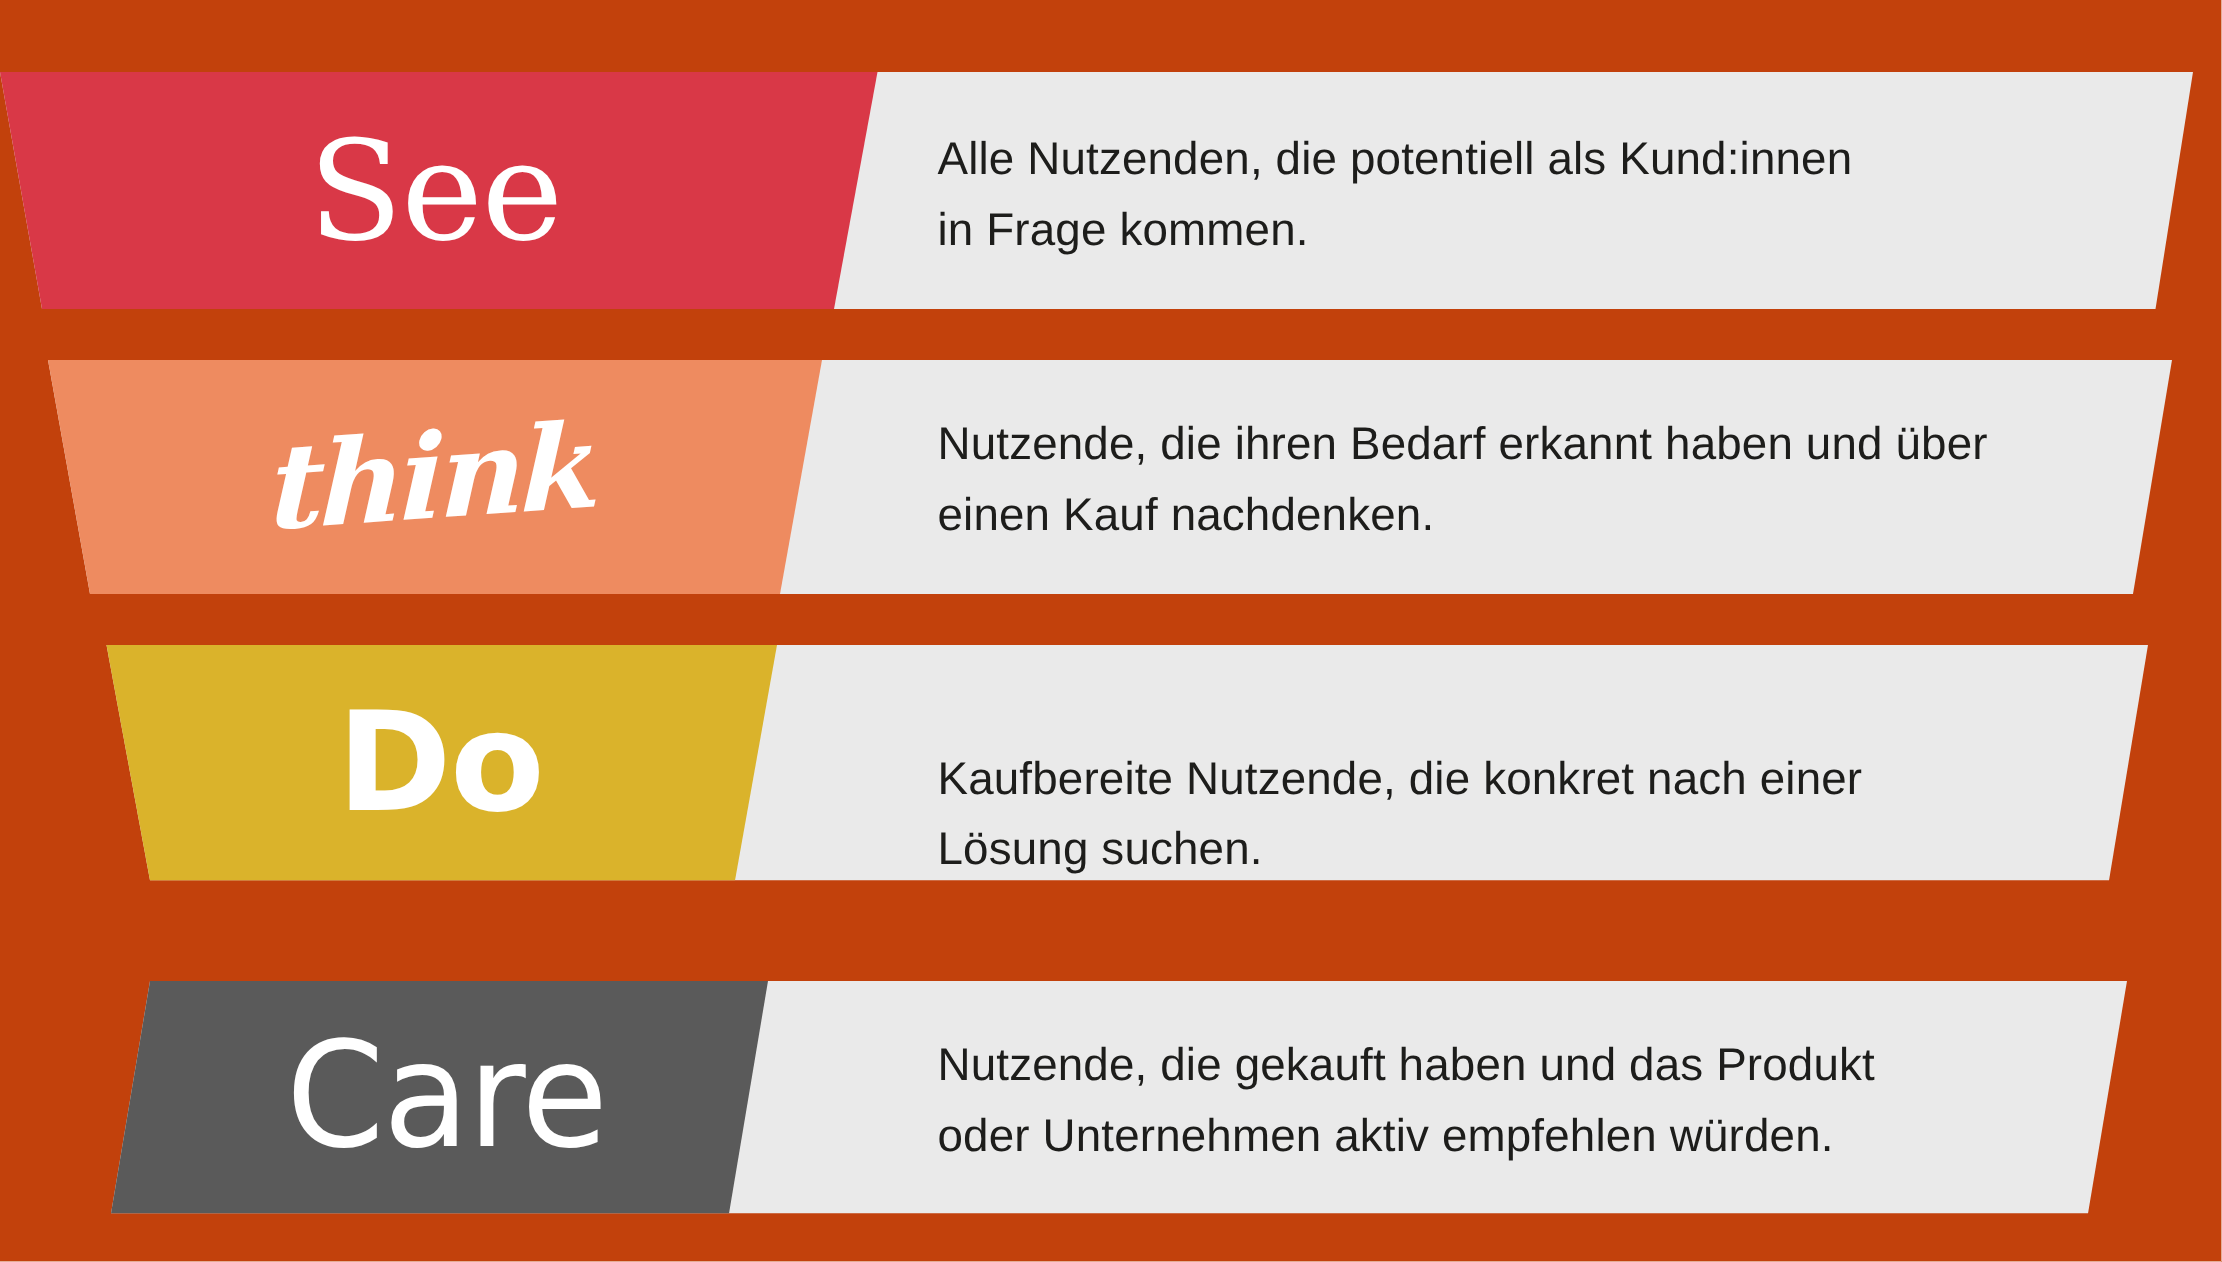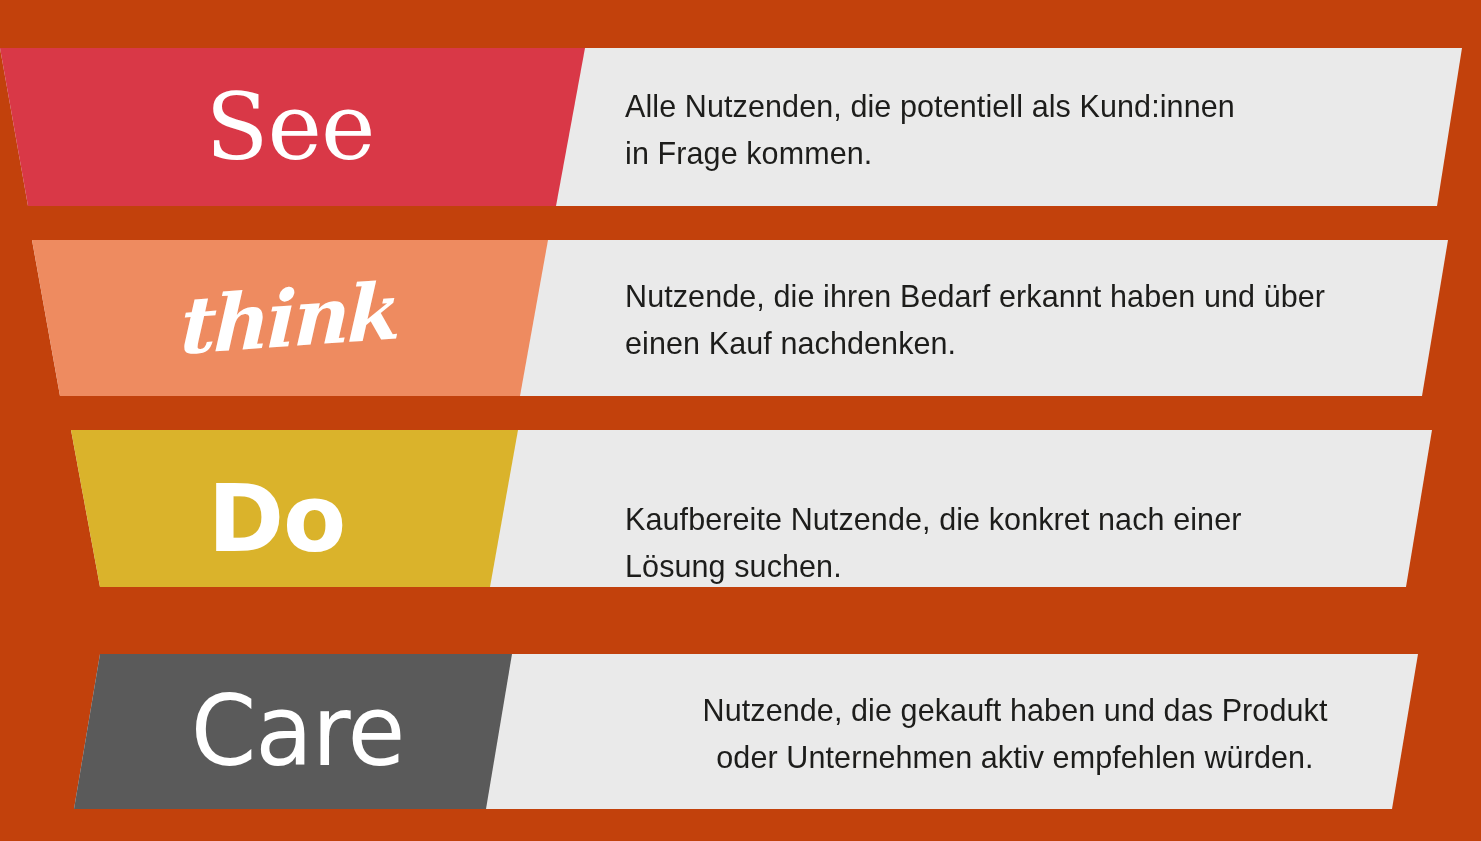--- a/index.html
+++ b/index.html
@@ -102,28 +102,28 @@
     <div class="stage-label label-think" style="left:32px; width:515px;">think</div>
     <div class="stage-desc" style="left:625px; top:33px; width:800px;">Nutzende, die ihren Bedarf erkannt haben und über
 einen Kauf nachdenken.</div>
   </div>
 
   <div class="funnel-row" style="top:430px; height:157px;">
     <svg class="row-svg" width="1481" height="157" viewBox="0 0 1481 157">
       <polygon points="71,0 1432,0 1406,157 100,157" fill="#EAEAEA"></polygon>
       <polygon points="71,0 518,0 490,157 100,157" fill="#DAB32B"></polygon>
     </svg>
-    <div class="stage-label label-do" style="left:54px; width:445px;margin-top:11px;">Do</div>
+    <div class="stage-label label-do" style="left:71px; width:445px;">Do</div>
     <div class="stage-desc" style="left:625px; top:34px; width:760px;margin-top:32px;">Kaufbereite Nutzende, die konkret nach einer
 Lösung suchen.</div>
   </div>
 
   <div class="funnel-row" style="top:622px; height:155px;margin-top:32px;">
     <svg class="row-svg" width="1481" height="155" viewBox="0 0 1481 155">
       <polygon points="100,0 1418,0 1392,155 74,155" fill="#EAEAEA"></polygon>
       <polygon points="100,0 512,0 486,155 74,155" fill="#5A5A5A"></polygon>
     </svg>
     <div class="stage-label label-care" style="left:85px; width:425px;">Care</div>
-    <div class="stage-desc" style="left:625px; top:33px; width:780px;text-align:center;">Nutzende, die gekauft haben und das Produkt
+    <div class="stage-desc" style="left:625px; top:33px; width:780px;">Nutzende, die gekauft haben und das Produkt
 oder Unternehmen aktiv empfehlen würden.</div>
   </div>
 
 </div>
 
 </body></html>

